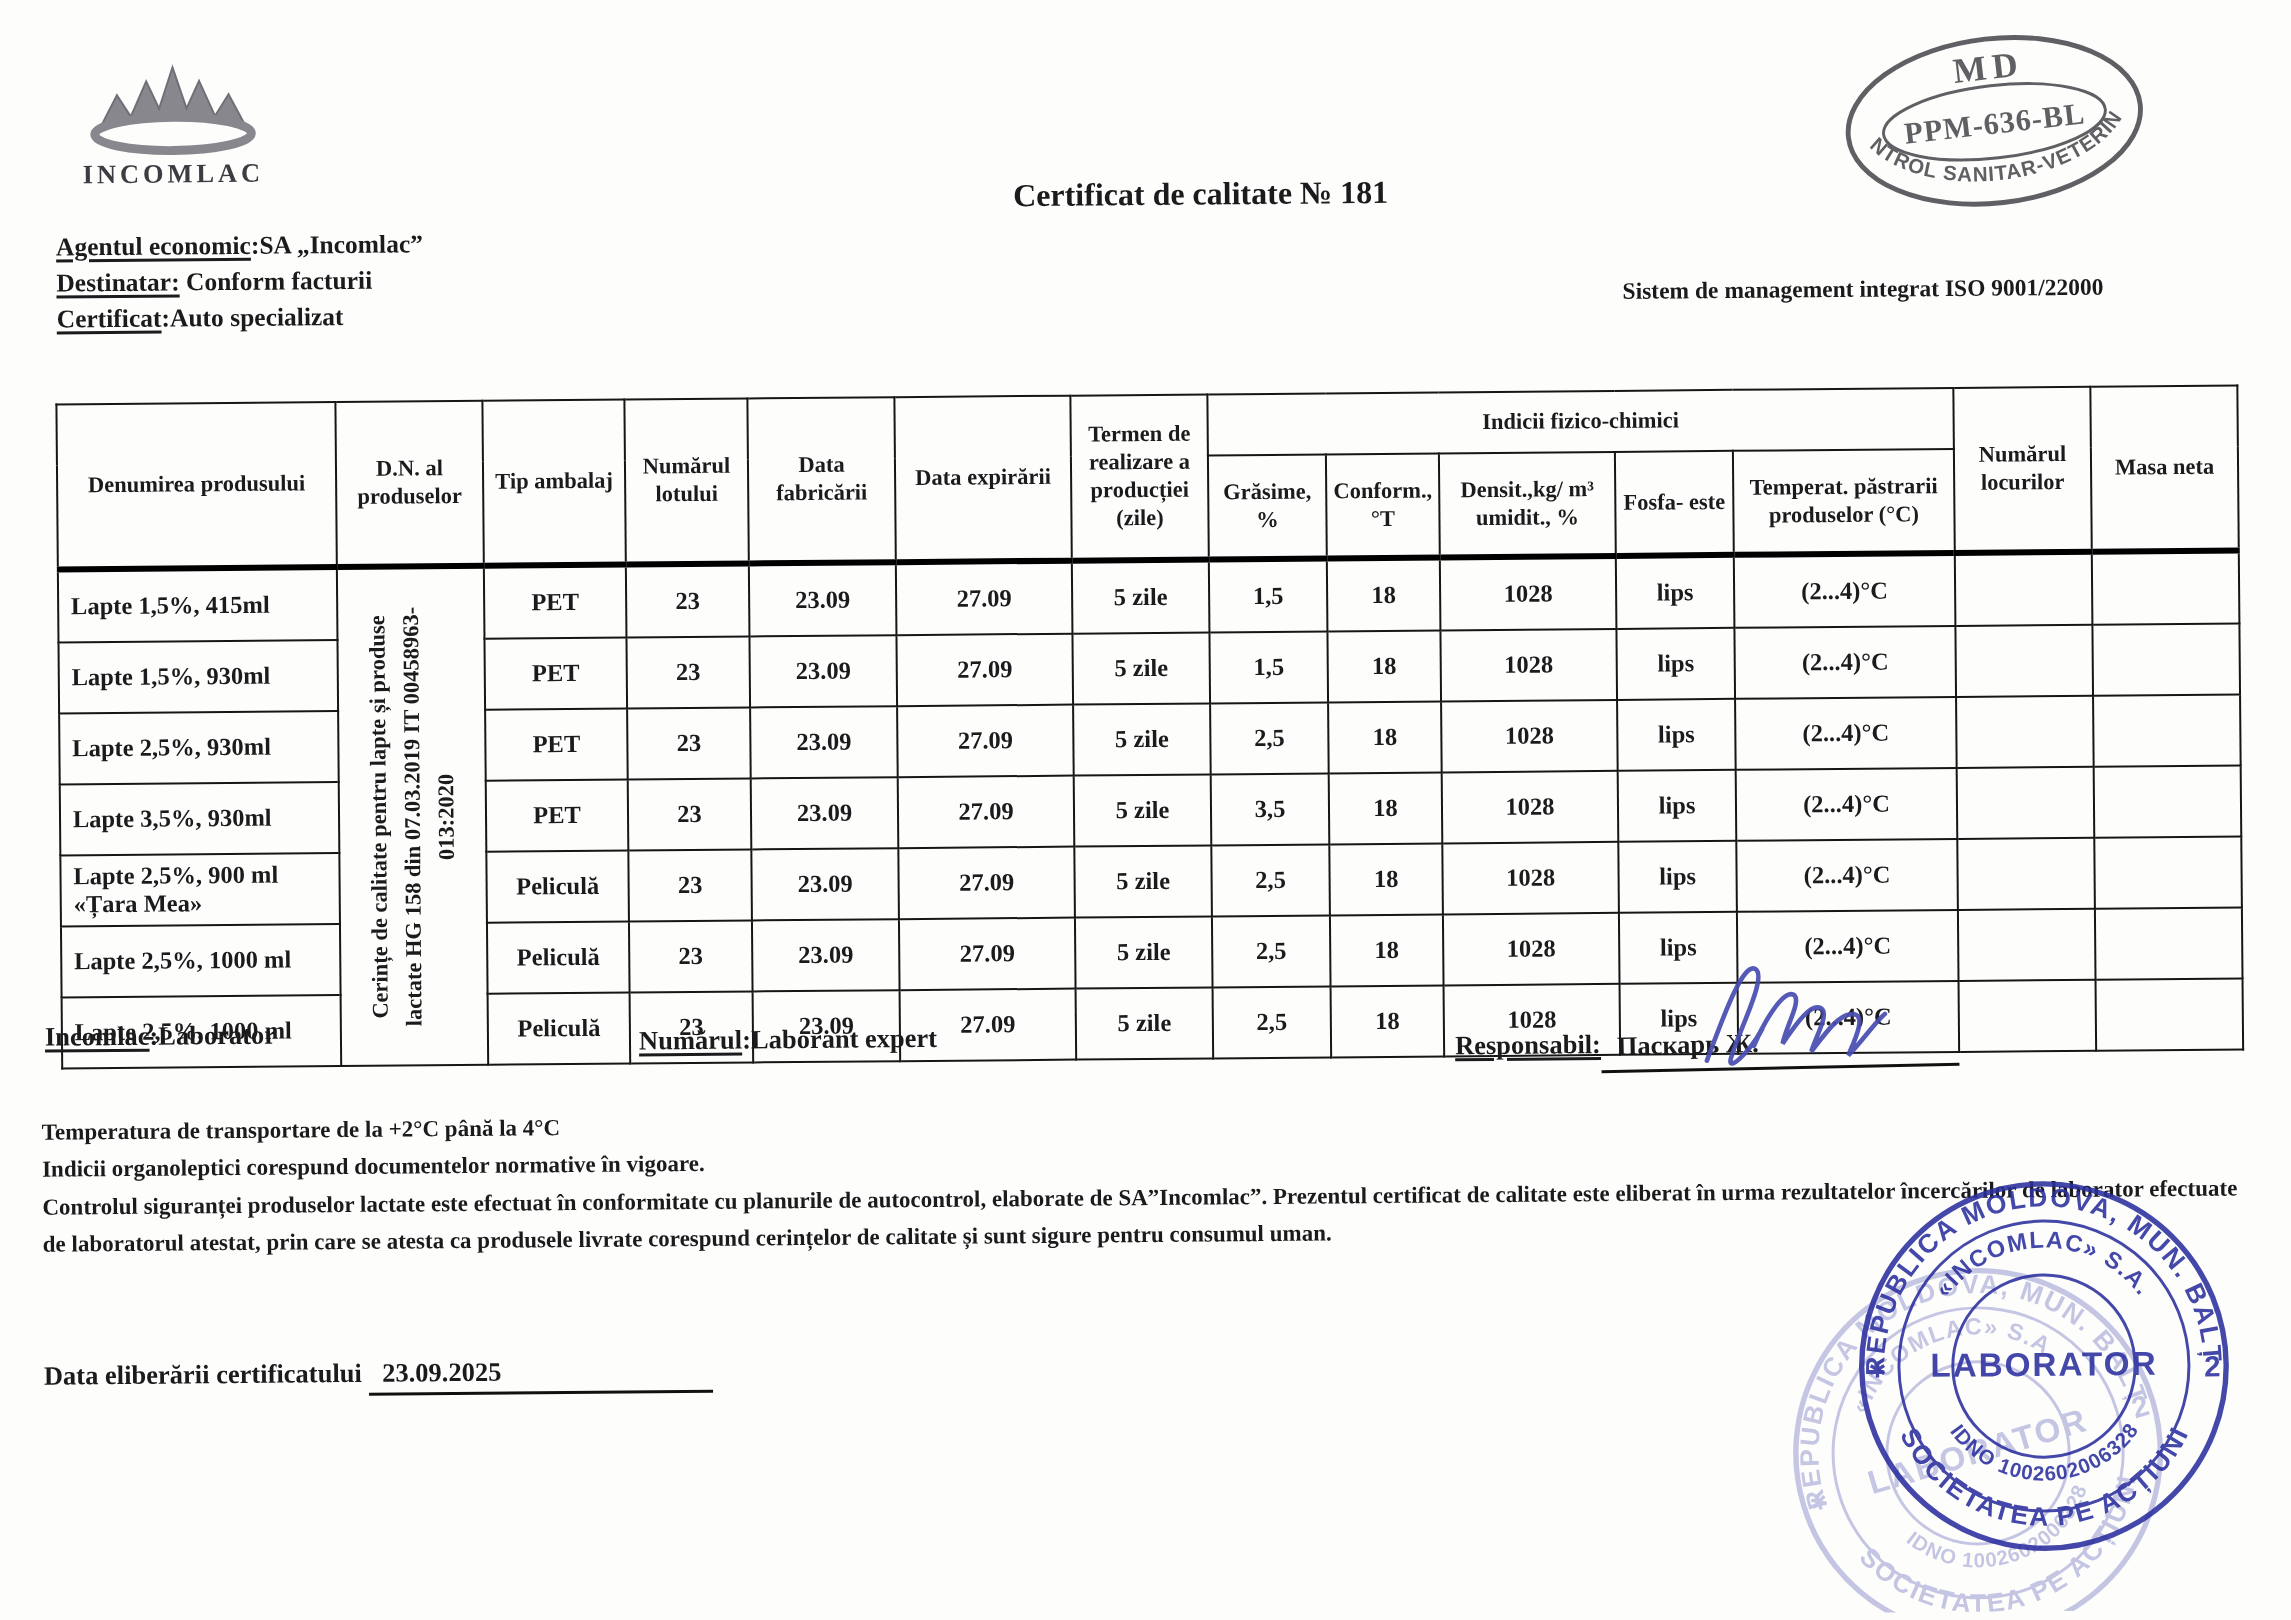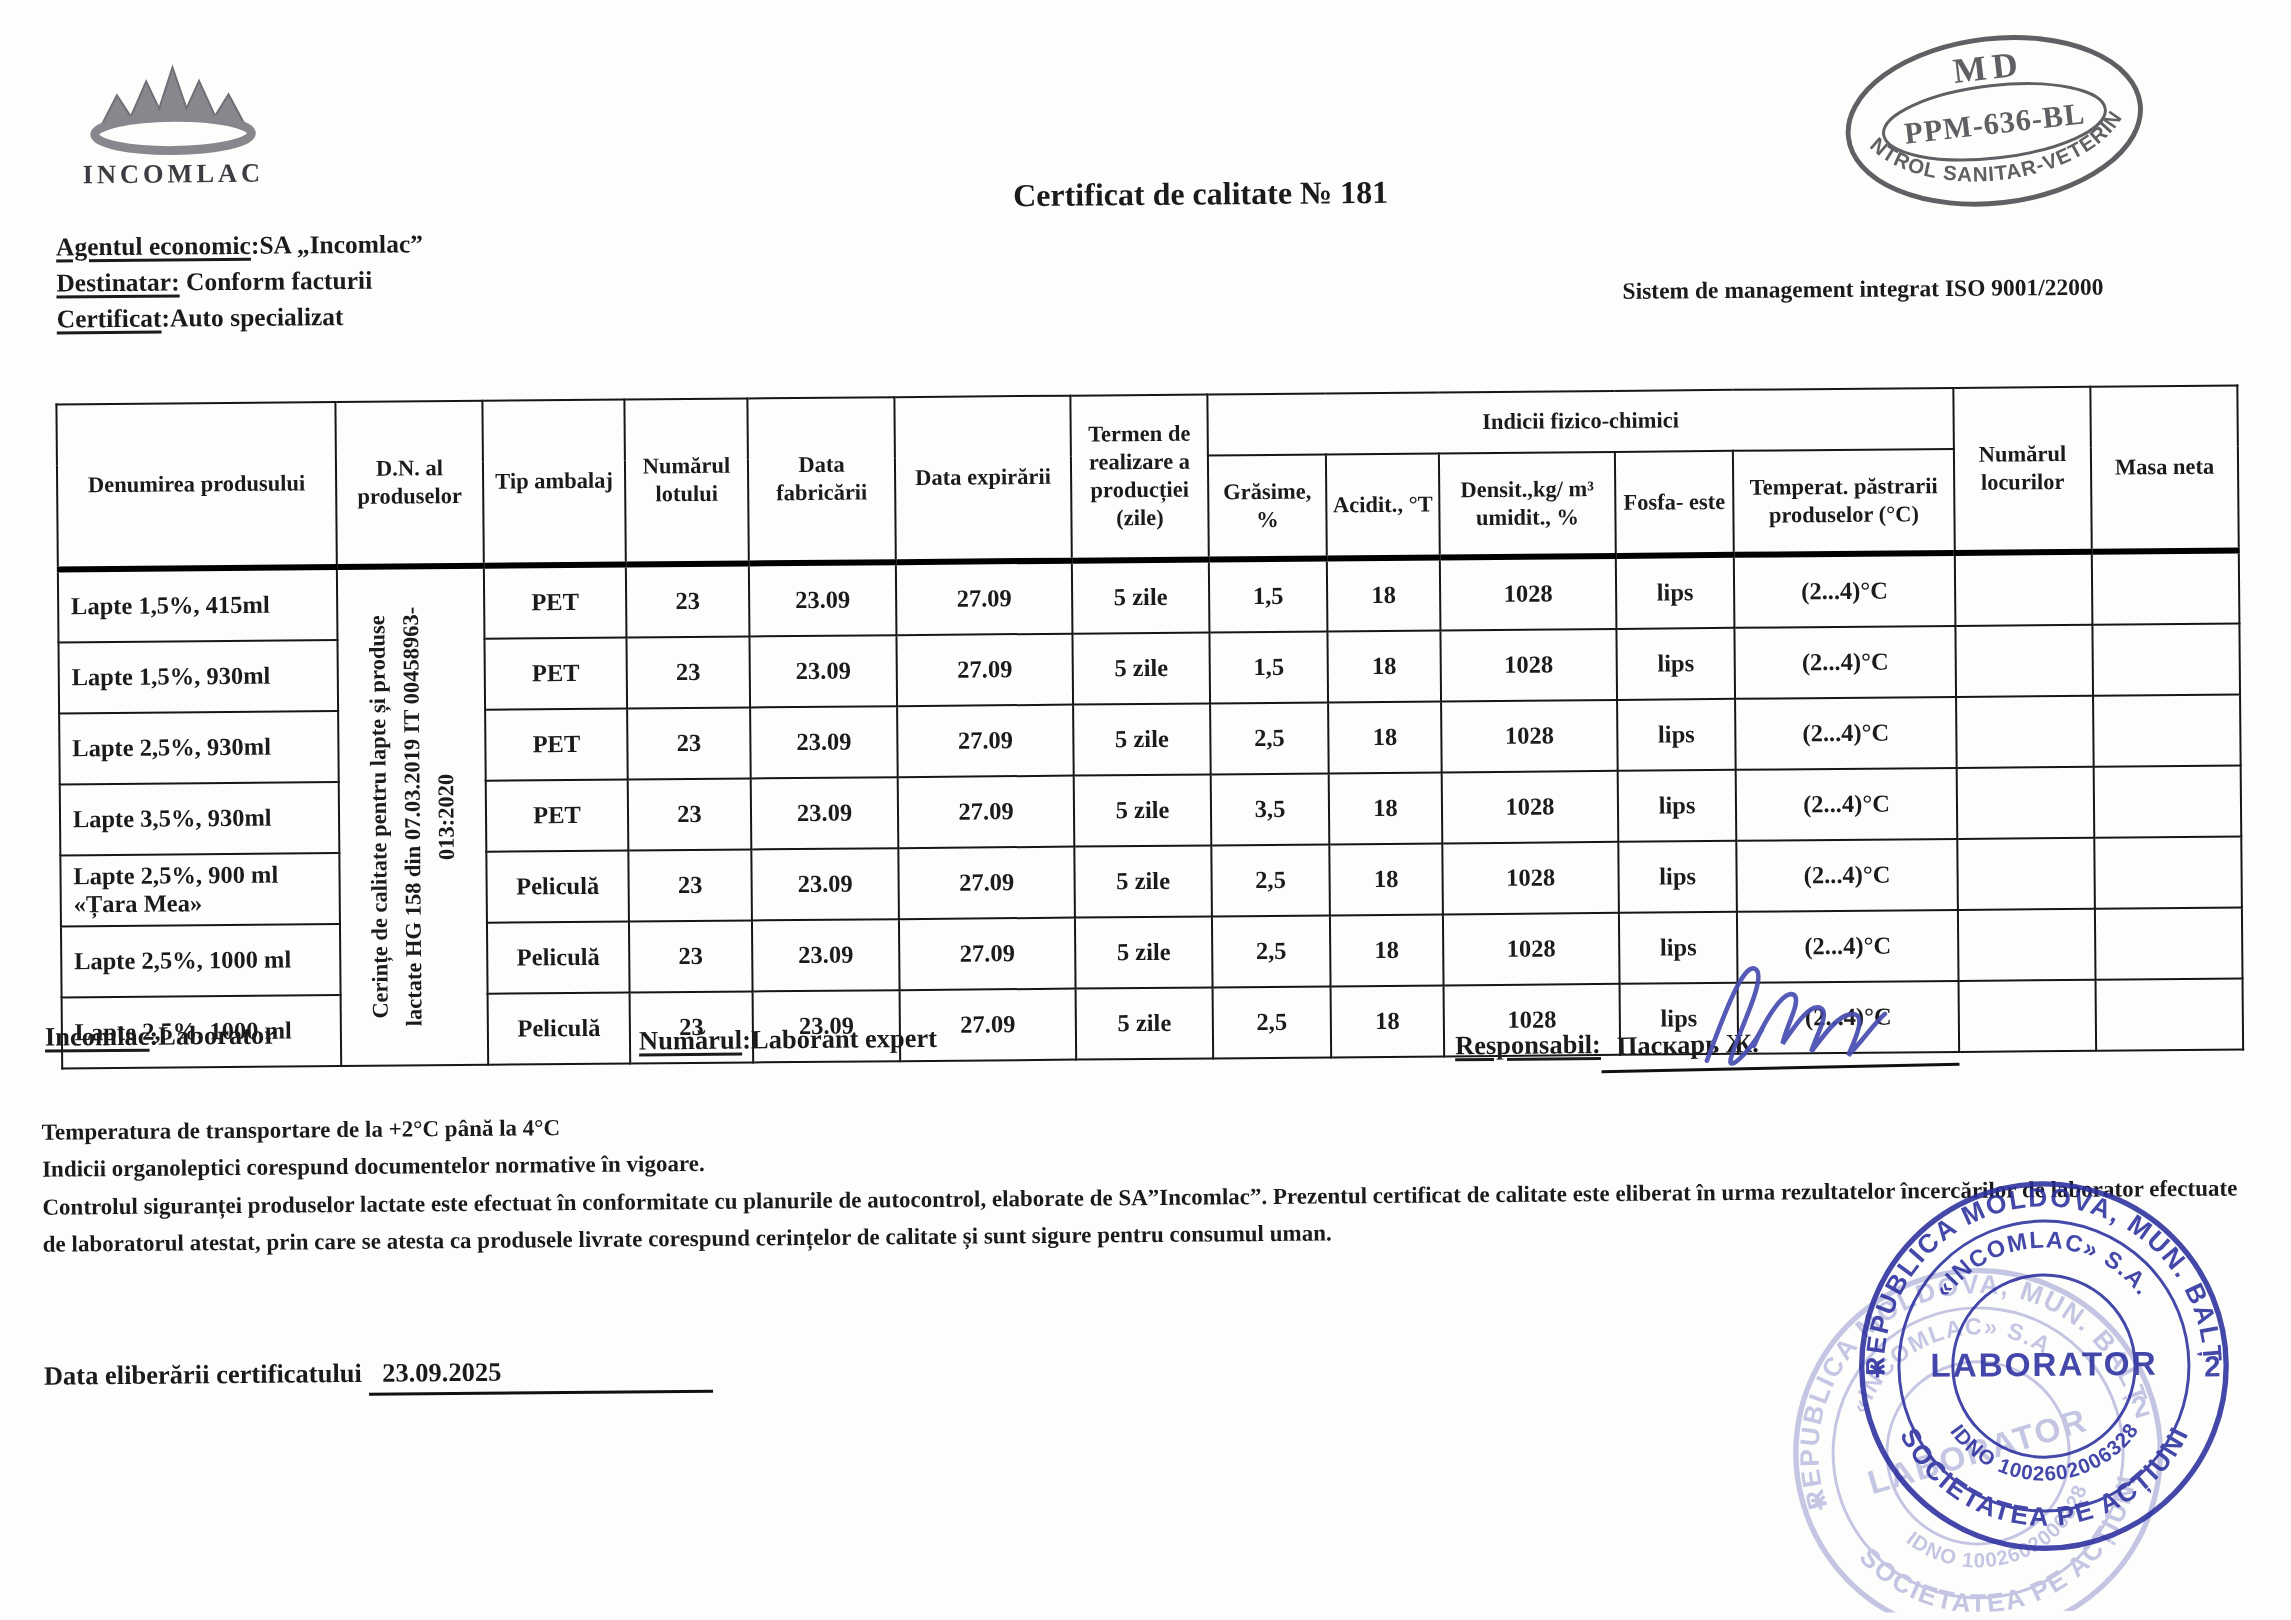--- a/index.html
+++ b/index.html
@@ -116,21 +116,21 @@
         <th rowspan="2" class="hb">Numărul lotului</th>
         <th rowspan="2" class="hb">Data fabricării</th>
         <th rowspan="2" class="hb">Data expirării</th>
         <th rowspan="2" class="hb">Termen de realizare a producției (zile)</th>
         <th colspan="5">Indicii fizico-chimici</th>
         <th rowspan="2" class="hb">Numărul locurilor</th>
         <th rowspan="2" class="hb">Masa neta</th>
       </tr>
       <tr class="r2">
         <th class="hb">Grăsime, %</th>
-        <th class="hb">Acidit., °T</th>
+        <th class="hb">Conform., °T</th>
         <th class="hb">Densit.,kg/ m³ umidit., %</th>
         <th class="hb">Fosfa- este</th>
         <th class="hb">Temperat. păstrarii produselor (°C)</th>
       </tr>
     </thead>
     <tbody>
       <tr>
         <td class="product">Lapte 1,5%, 415ml</td>
         <td rowspan="7">
                 <div class="dn-text">Cerințe de calitate pentru lapte și produse lactate HG 158 din 07.03.2019 IT 00458963-013:2020</div>

